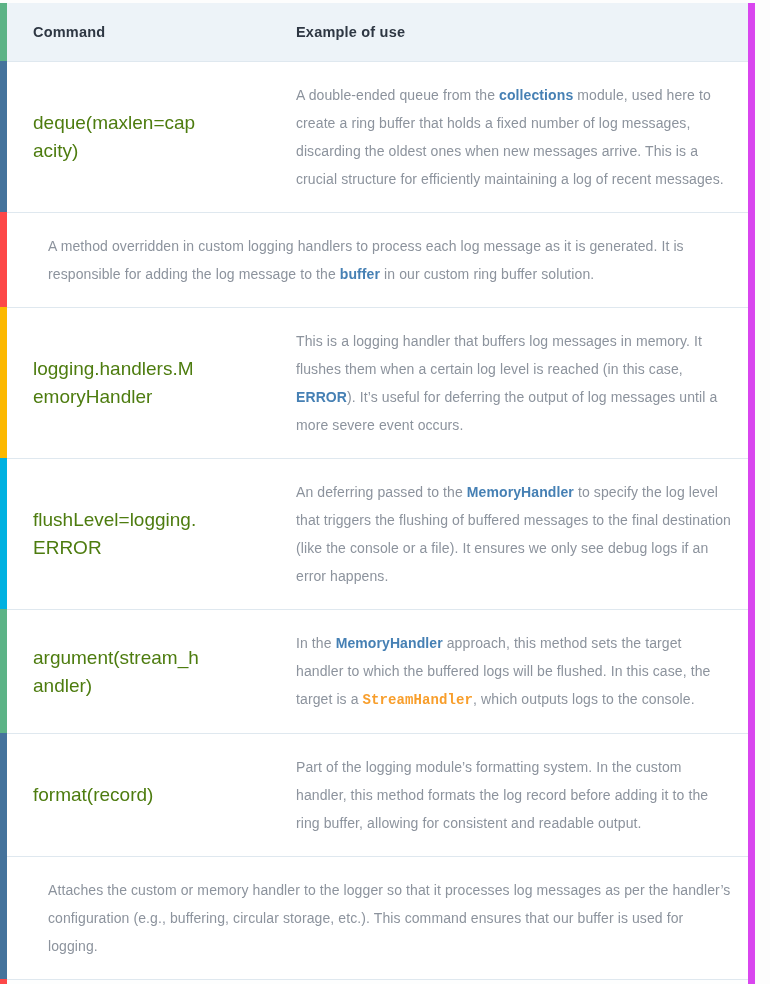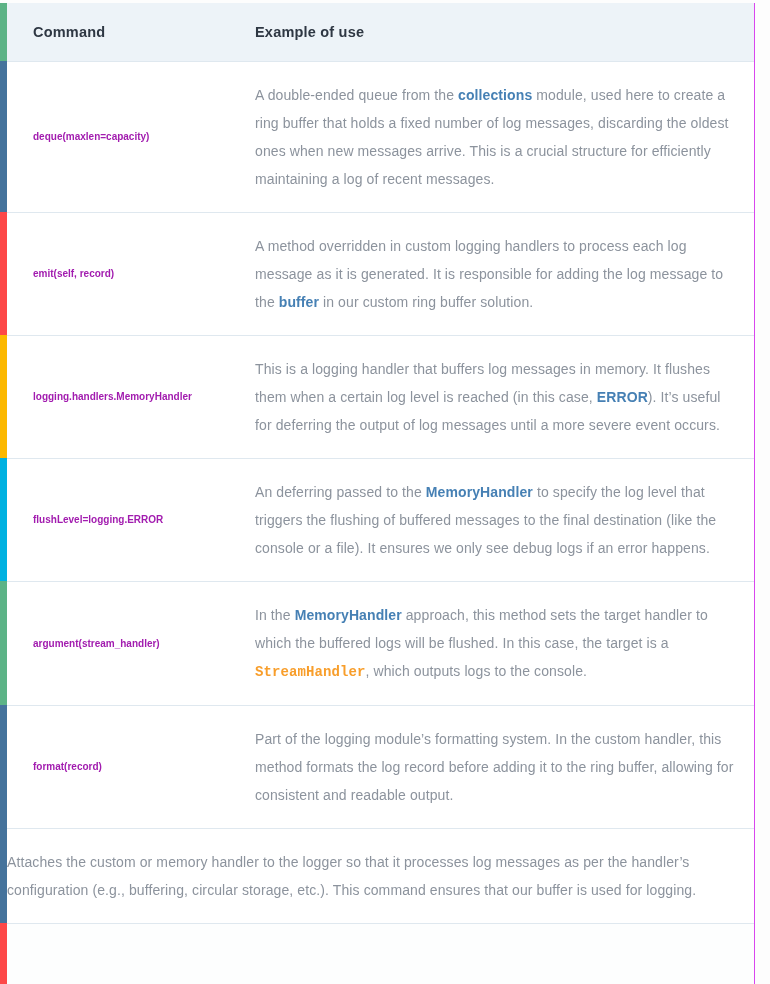--- a/index.html
+++ b/index.html
@@ -8,21 +8,21 @@
     background: #fdfdfd;
     overflow: hidden;
     font-family: "Liberation Sans", "DejaVu Sans", sans-serif;
   }
   .table-wrap {
     width: 755px;
     margin-top: 3px;
     display: flex;
     flex-direction: column;
     height: 981px;
-    border-right: 1px solid #d946ef;
+    border-right: 7px solid #d946ef;
     background: #ffffff;
   }
   .hrow {
     display: flex;
     height: 58px;
     flex-shrink: 0;
   }
   .accent {
     width: 7px;
     flex-shrink: 0;
@@ -42,33 +42,33 @@
   .row {
     display: flex;
     flex-shrink: 0;
   }
   .row-partial { flex: 1; }
   .row-partial .row-inner { background: #fdfefe; }
   .col-cmd {
     width: 248px;
     flex-shrink: 0;
     padding: 0 56px 0 26px;
-    font-size: 10px;
+    font-size: 19px;
     line-height: 28px;
-    color: #a21caf;
+    color: #4d7c0f;
     word-break: break-all;
-    font-weight: bold;
   }
   .col-ex {
     flex: 1;
     padding: 19px 16px 19px 0;
     font-size: 14px;
     line-height: 28px;
     color: #8c939d;
     letter-spacing: 0.1px;
+    margin-left: 41px;
   }
   .hrow .col-cmd {
     font-weight: 700;
     font-size: 14.5px;
     color: #2e3743;
     letter-spacing: 0.2px;
   }
   .hrow .col-ex {
     font-weight: 700;
     font-size: 14.5px;
@@ -96,21 +96,20 @@
       <div class="row">
     <div class="accent" style="background: rgb(69, 115, 156);"></div>
     <div class="row-inner">
       <div class="col-cmd">deque(maxlen=capacity)</div>
       <div class="col-ex"><span>A double-ended queue from the </span><span class="seg-blue">collections</span><span> module, used here to create a ring buffer that holds a fixed number of log messages, discarding the oldest ones when new messages arrive. This is a crucial structure for efficiently maintaining a log of recent messages.</span></div>
     </div>
   </div>
       <div class="row">
     <div class="accent" style="background: rgb(253, 72, 72);"></div>
     <div class="row-inner">
-      <div class="col-cmd">emit(self, record)</div>
       <div class="col-ex"><span>A method overridden in custom logging handlers to process each log message as it is generated. It is responsible for adding the log message to the </span><span class="seg-blue">buffer</span><span> in our custom ring buffer solution.</span></div>
     </div>
   </div>
       <div class="row">
     <div class="accent" style="background: rgb(252, 184, 0);"></div>
     <div class="row-inner">
       <div class="col-cmd">logging.handlers.MemoryHandler</div>
       <div class="col-ex"><span>This is a logging handler that buffers log messages in memory. It flushes them when a certain log level is reached (in this case, </span><span class="seg-blue">ERROR</span><span>). It’s useful for deferring the output of log messages until a more severe event occurs.</span></div>
     </div>
   </div>

